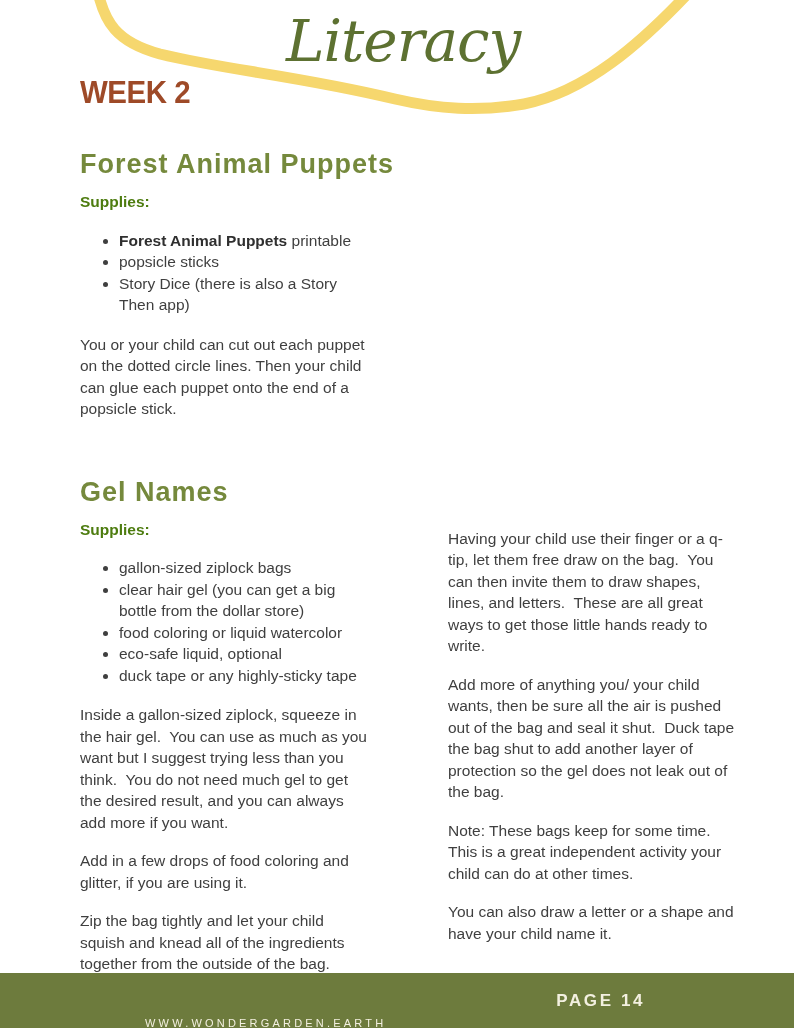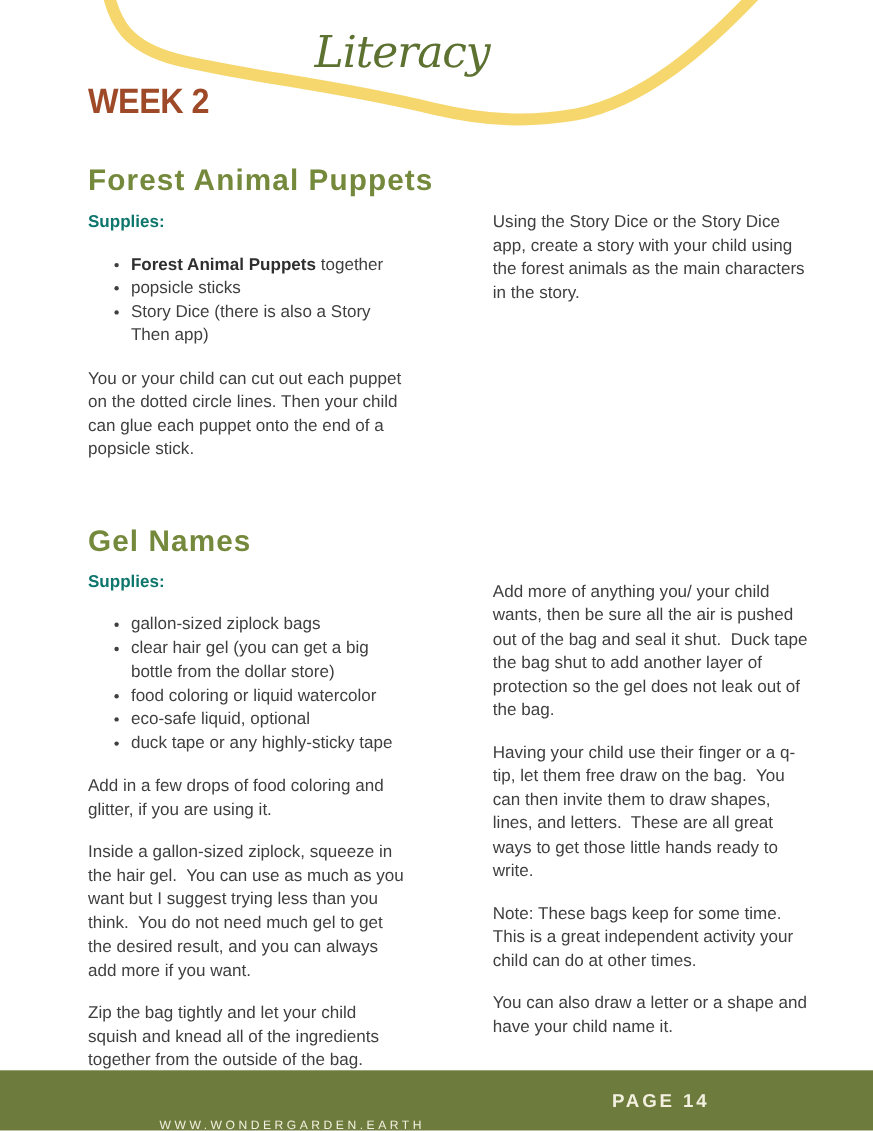--- a/index.html
+++ b/index.html
@@ -14,25 +14,25 @@
     font-family: "Liberation Sans", sans-serif;
     color: #3f3f3f;
   }
 
   
   .header { position: relative; height: 140px; }
   .swoosh { position: absolute; top: 0; left: 0; z-index: 1; }
   .script-title {
     position: absolute;
     z-index: 2;
-    top: 28px;
+    top: 12px;
     left: 286px;
     font-family: "DejaVu Serif", serif;
     font-style: italic;
-    font-size: 40px;
+    font-size: 58px;
     line-height: 1;
     color: #5d7131;
     letter-spacing: -1px;
   }
   .week-label {
     position: absolute;
     z-index: 3;
     top: 74px;
     left: 80px;
     font-size: 32px;
@@ -62,21 +62,21 @@
     grid-template-columns: 292px 1fr;
     column-gap: 76px;
     align-items: start;
   }
   .col { font-size: 15.5px; line-height: 21.5px; }
   .col p { margin: 0 0 17px 0; white-space: pre-wrap; }
   .col p:last-child { margin-bottom: 0; }
 
   .supplies-label {
     font-weight: bold;
-    color: #0f766e;
+    color: #4d7c0f;
     margin: 0;
   }
   ul.supplies {
     margin: 2px 0 18px 0;
     padding-left: 39px;
     list-style: disc outside;
   }
   ul.supplies li { margin: 0; padding: 0; }
   .b { font-weight: bold; color: #2f2f2f; white-space: pre-wrap; }
   .section-2 .col-right { padding-top: 9px; }
@@ -122,51 +122,50 @@
   </div>
 
   <div class="content">
 
     <div class="section section-1">
       <h2 class="section-heading">Forest Animal Puppets</h2>
       <div class="cols">
         <div class="col col-left">
           <p class="supplies-label">Supplies:</p>
           <ul class="supplies">
-            <li><span class="b">Forest Animal Puppets</span><span> together</span></li>
+            <li><span class="b">Forest Animal Puppets</span><span> printable</span></li>
             <li><span class="b"></span><span>popsicle sticks</span></li>
             <li><span class="b"></span><span>Story Dice (there is also a Story Then app)</span></li>
           </ul>
           <p>You or your child can cut out each puppet on the dotted circle lines. Then your child can glue each puppet onto the end of a popsicle stick.</p>
         </div>
         <div class="col col-right">
-          <p>Using the Story Dice or the Story Dice app, create a story with your child using the forest animals as the main characters in the story.</p>
         </div>
       </div>
     </div>
 
     <div class="section section-2">
       <h2 class="section-heading">Gel Names</h2>
       <div class="cols">
         <div class="col col-left">
           <p class="supplies-label">Supplies:</p>
           <ul class="supplies">
             <li><span class="b"></span><span>gallon-sized ziplock bags</span></li>
             <li><span class="b"></span><span>clear hair gel (you can get a big bottle from the dollar store)</span></li>
             <li><span class="b"></span><span>food coloring or liquid watercolor</span></li>
             <li><span class="b"></span><span>eco-safe liquid, optional</span></li>
             <li><span class="b"></span><span>duck tape or any highly-sticky tape</span></li>
           </ul>
+          <p>Inside a gallon-sized ziplock, squeeze in the hair gel.  You can use as much as you want but I suggest trying less than you think.  You do not need much gel to get the desired result, and you can always add more if you want.</p>
           <p>Add in a few drops of food coloring and glitter, if you are using it.</p>
-          <p>Inside a gallon-sized ziplock, squeeze in the hair gel.  You can use as much as you want but I suggest trying less than you think.  You do not need much gel to get the desired result, and you can always add more if you want.</p>
           <p>Zip the bag tightly and let your child squish and knead all of the ingredients together from the outside of the bag.</p>
         </div>
         <div class="col col-right">
+          <p>Having your child use their finger or a q-tip, let them free draw on the bag.  You can then invite them to draw shapes, lines, and letters.  These are all great ways to get those little hands ready to write.</p>
           <p>Add more of anything you/ your child wants, then be sure all the air is pushed out of the bag and seal it shut.  Duck tape the bag shut to add another layer of protection so the gel does not leak out of the bag.</p>
-          <p>Having your child use their finger or a q-tip, let them free draw on the bag.  You can then invite them to draw shapes, lines, and letters.  These are all great ways to get those little hands ready to write.</p>
           <p>Note: These bags keep for some time. This is a great independent activity your child can do at other times.</p>
           <p>You can also draw a letter or a shape and have your child name it.</p>
         </div>
       </div>
     </div>
 
   </div>
 
   <div class="footer">
     <div class="footer-website">WWW.WONDERGARDEN.EARTH</div>

